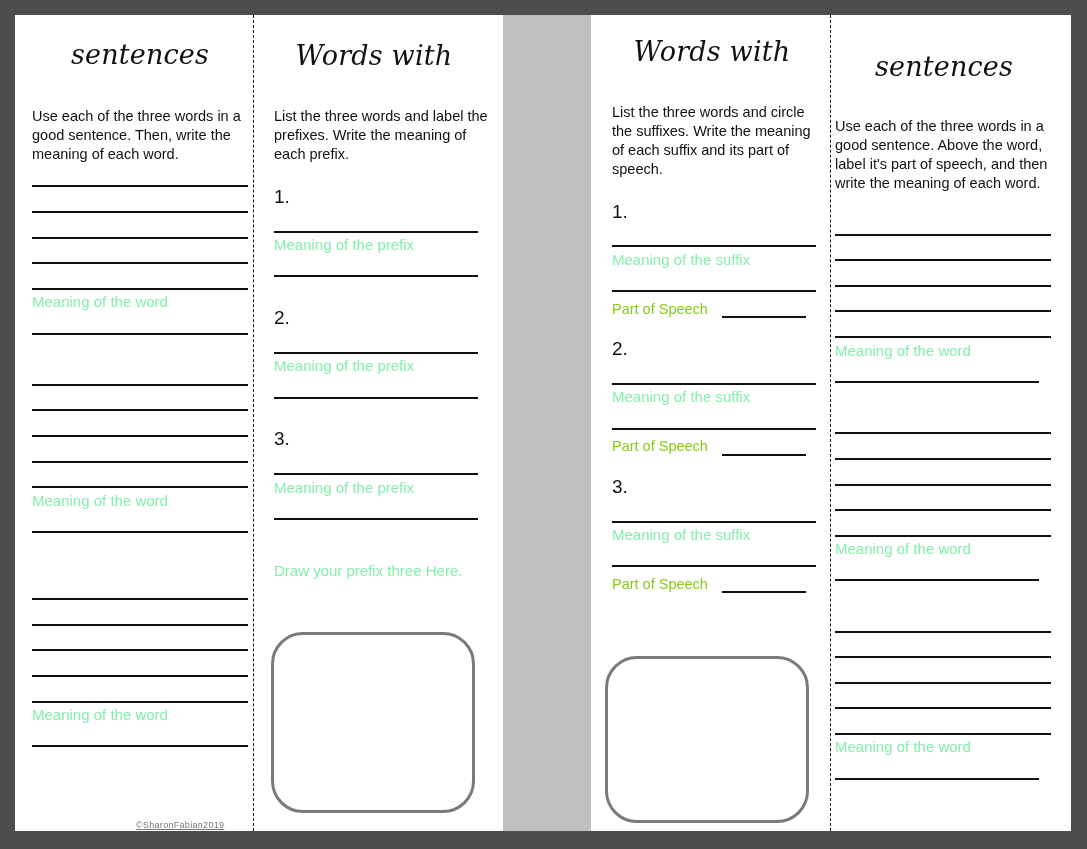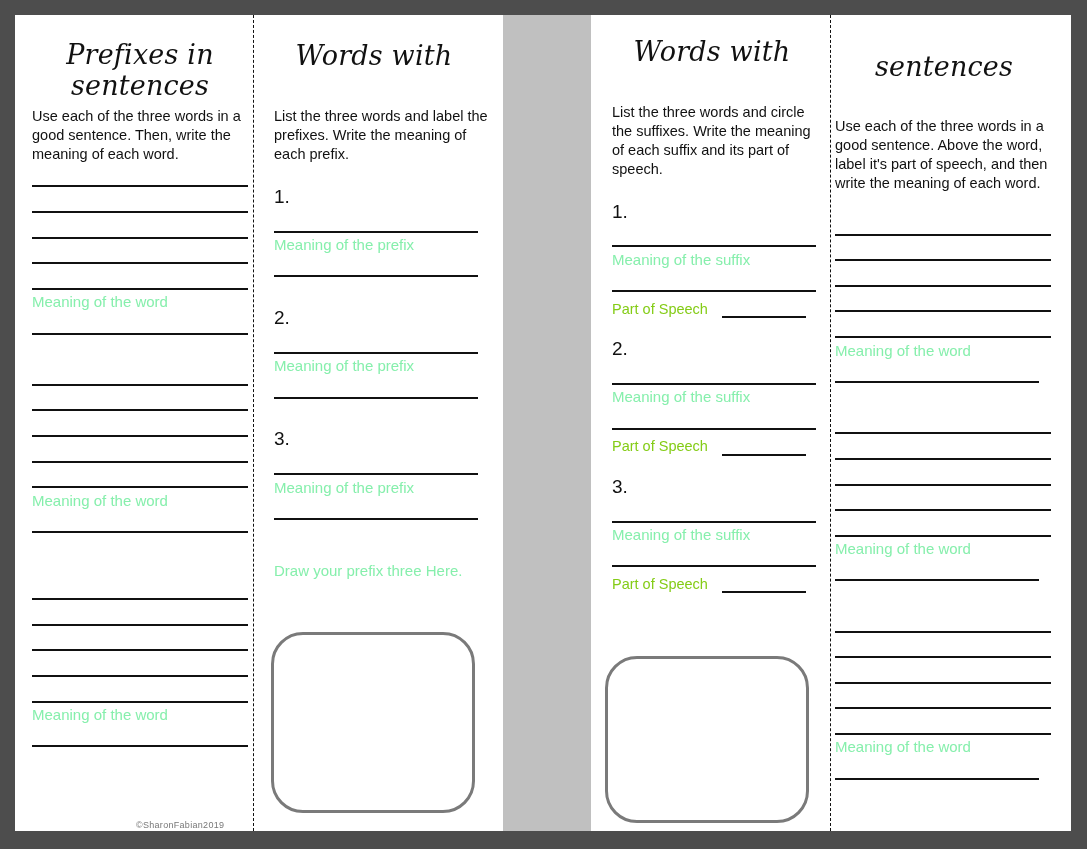--- a/index.html
+++ b/index.html
@@ -10,33 +10,32 @@
   .dash { position:absolute; top:15px; height:816px; width:0; border-left:1.5px dashed #111; }
   .title { position:absolute; font-family:"DejaVu Serif", serif; font-size:27px; line-height:31px;
            text-align:center; color:#111; letter-spacing:0.2px; font-style:italic; }
   .instr { position:absolute; font-size:14.5px; line-height:19px; color:#111; }
   .line { position:absolute; height:2px; background:#111; }
   .lbl { position:absolute; font-size:15px; line-height:17px; color:#86efac; }
   .num { position:absolute; font-size:19px; line-height:20px; color:#111; }
   .pos { position:absolute; font-size:14.5px; line-height:17px; color:#84cc16;text-align:right; }
   .pos-line { position:absolute; height:2px; background:#111; }
   .box { position:absolute; border:3px solid #7a7a7a; border-radius:32px; background:#fff; }
-  .copy { position:absolute; font-size:9px; color:#777; letter-spacing:0.3px; }
+  .copy { position:absolute; font-size:9px; color:#777; letter-spacing:0.3px;text-decoration:underline; }
 </style>
 </head>
 <body>
 
 <div class="page"></div>
 <div class="gutter"></div>
 <div class="dash" style="left:253px;"></div>
 <div class="dash" style="left:830px;"></div>
 
 <div>
   <div class="title" style="left:22px; top:39px; width:236px;">
-    <div>Prefixes in</div>
     <div>sentences</div>
   </div>
   <div class="instr" style="left:32px; top:107px; width:222px;">Use each of the three words in a good sentence.  Then, write the meaning of each word.</div>
 
   <div class="line" style="left:32px; width:216px; top:185px;"></div>
   <div class="line" style="left:32px; width:216px; top:211px;"></div>
   <div class="line" style="left:32px; width:216px; top:237px;"></div>
   <div class="line" style="left:32px; width:216px; top:262px;"></div>
   <div class="line" style="left:32px; width:216px; top:288px;"></div>
   <div class="lbl" style="left:32px; top:293px;">Meaning of the word</div>

